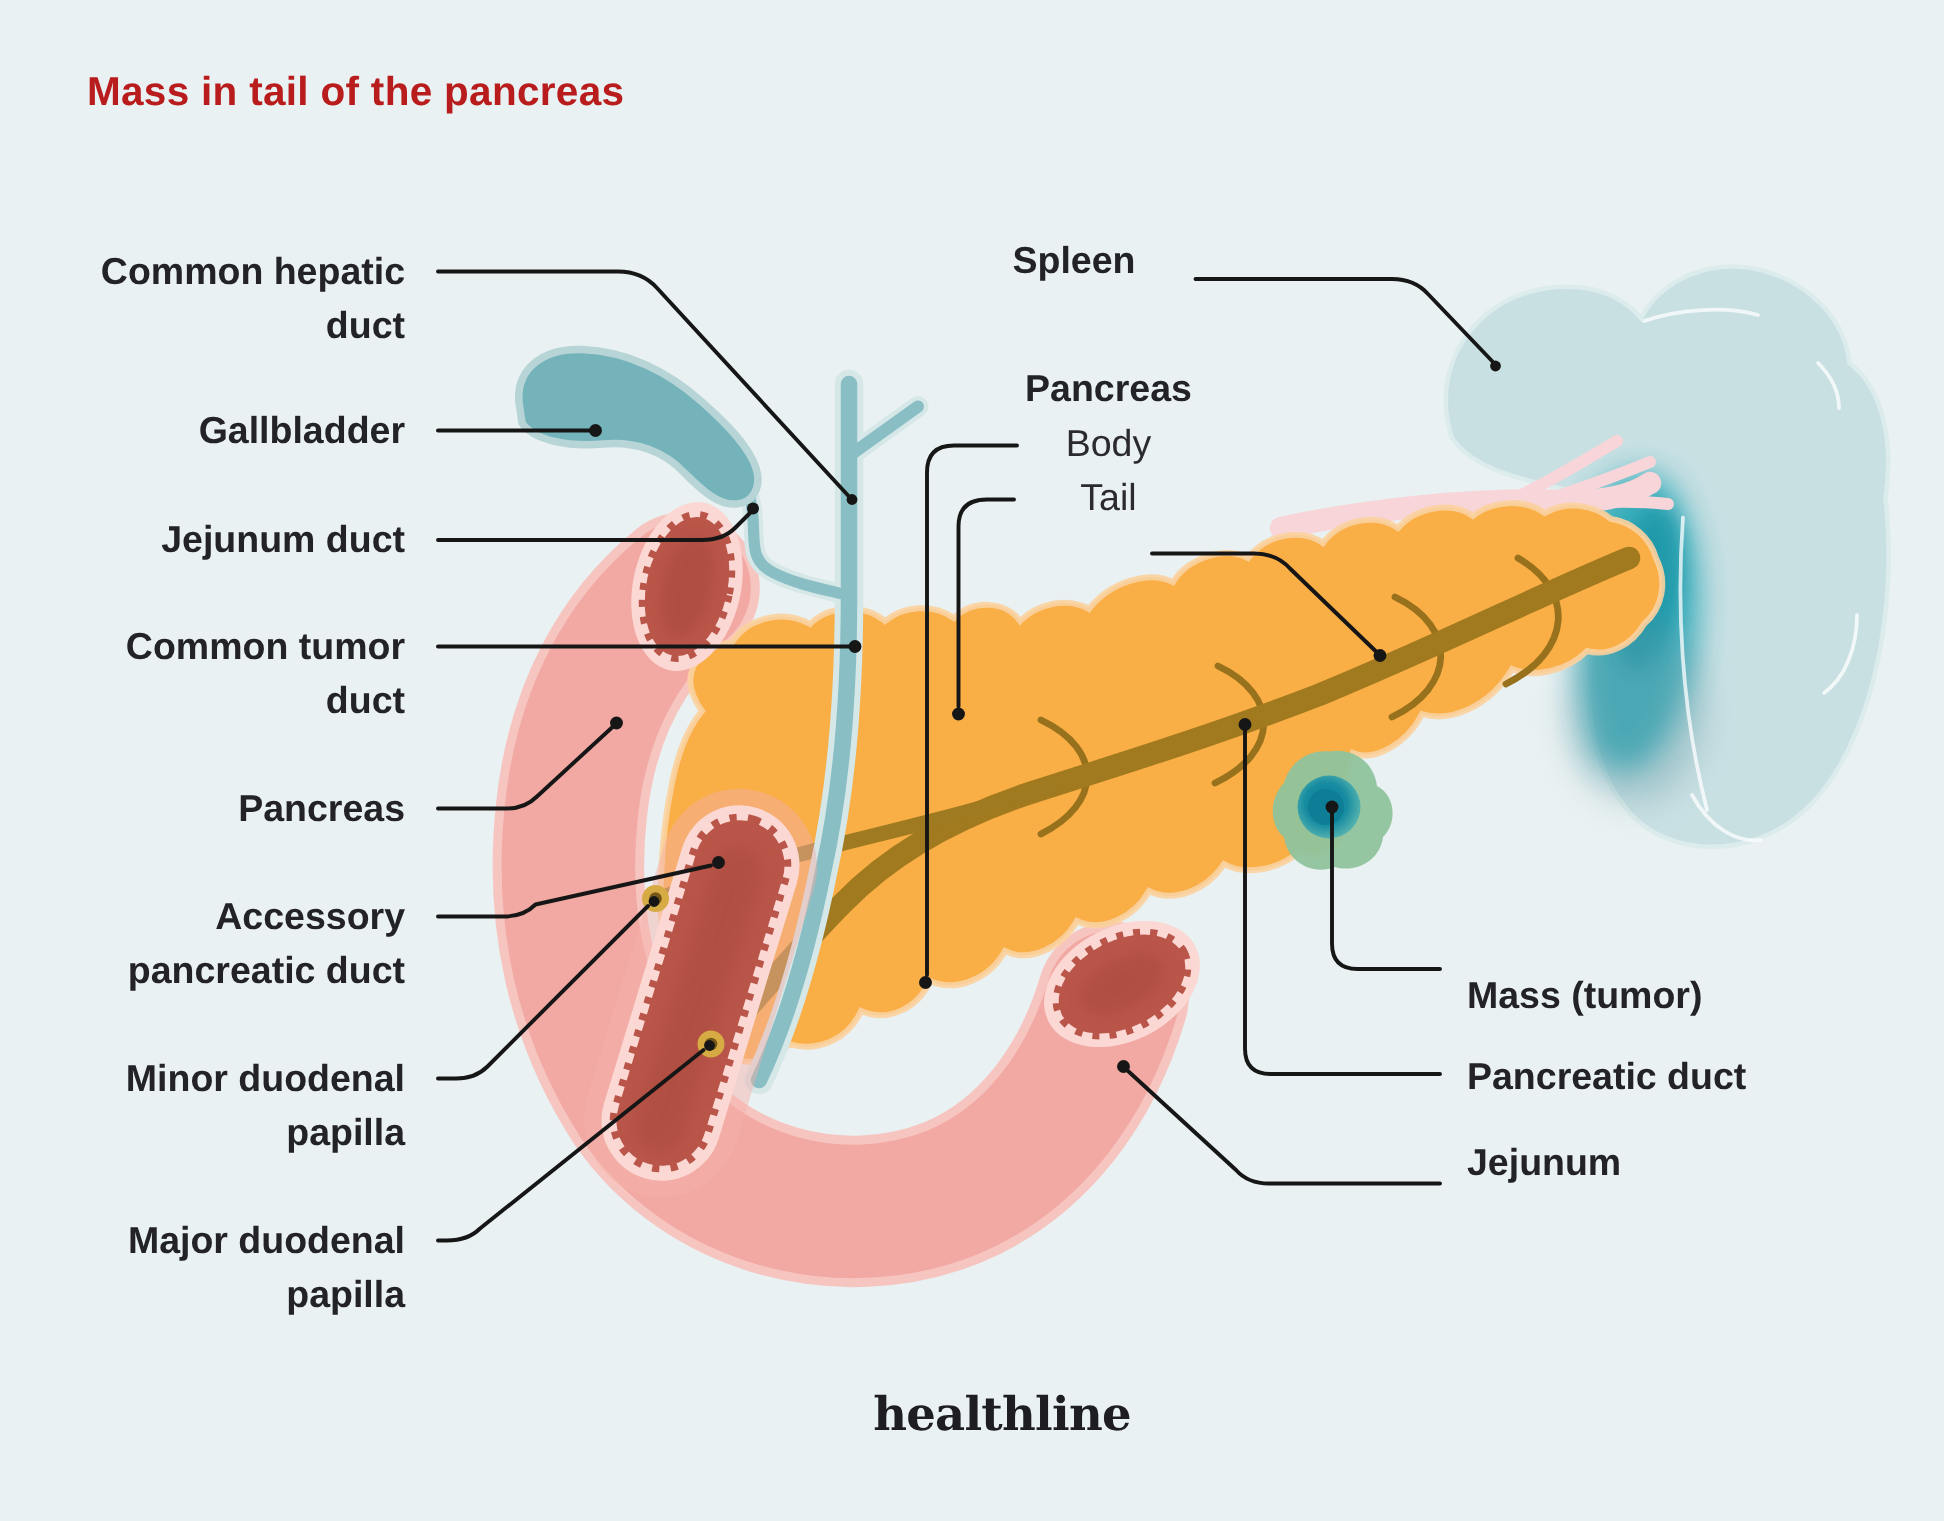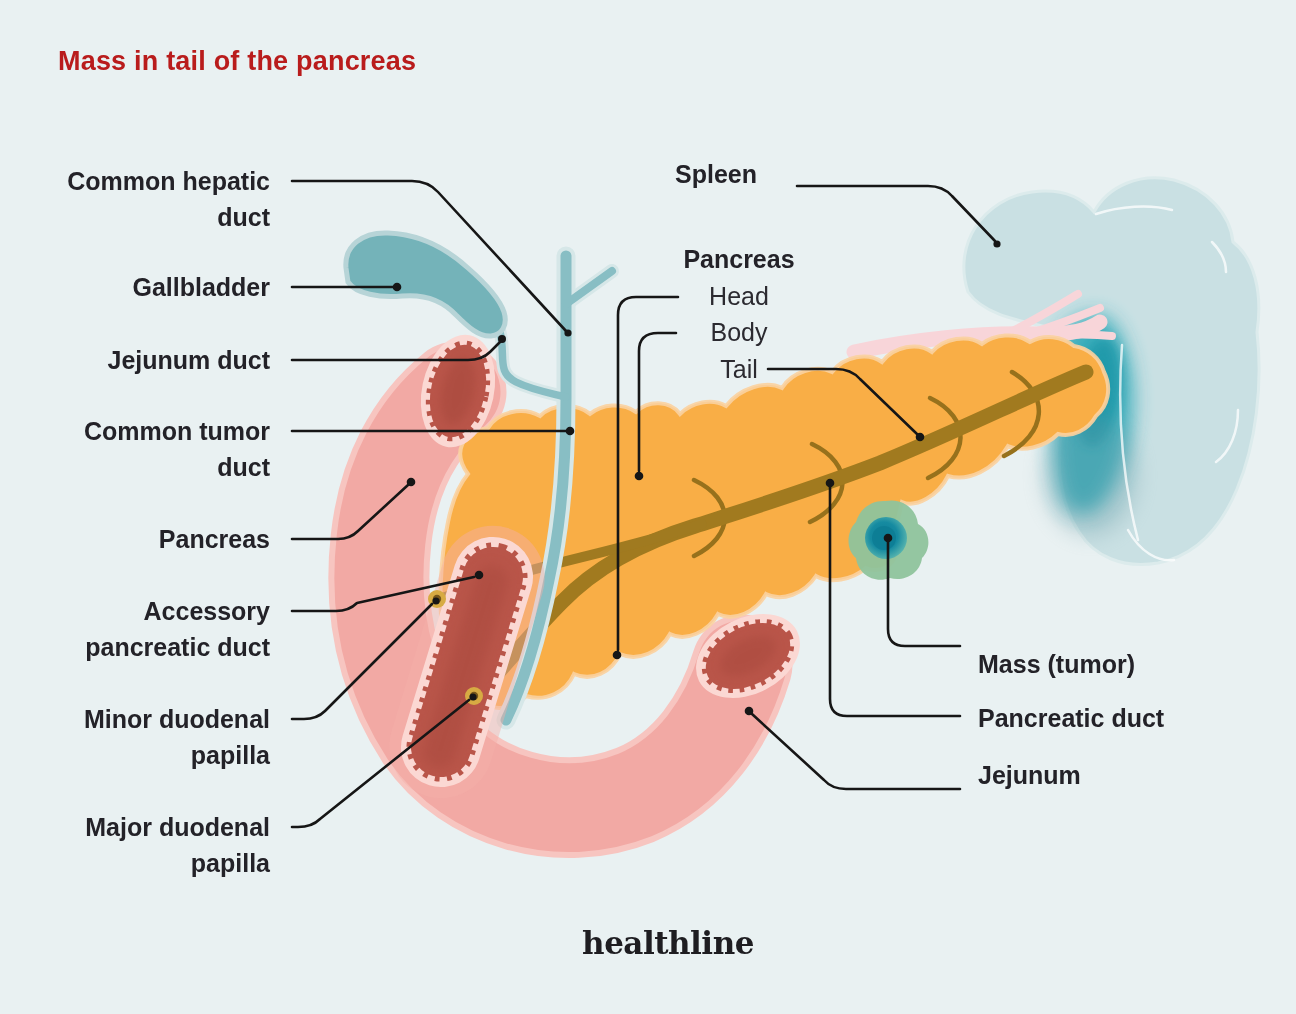--- a/index.html
+++ b/index.html
@@ -241,21 +241,20 @@
 </div>
 <div class="lbl left" style="top:809px">
   <span>Major duodenal</span><br>
   <span>papilla</span>
 </div>
 
 <div class="lbl right" style="left:675px;top:156px">Spleen</div>
 
 <div class="pancreas-col">
   <div class="hd">Pancreas</div>
-  <div class="sub">Head</div>
   <div class="sub">Body</div>
   <div class="sub">Tail</div>
 </div>
 
 <div class="lbl right" style="left:978px;top:646px">Mass (tumor)</div>
 <div class="lbl right" style="left:978px;top:700px">Pancreatic duct</div>
 <div class="lbl right" style="left:978px;top:757px">Jejunum</div>
 
 <div class="logo">healthline</div>
 

